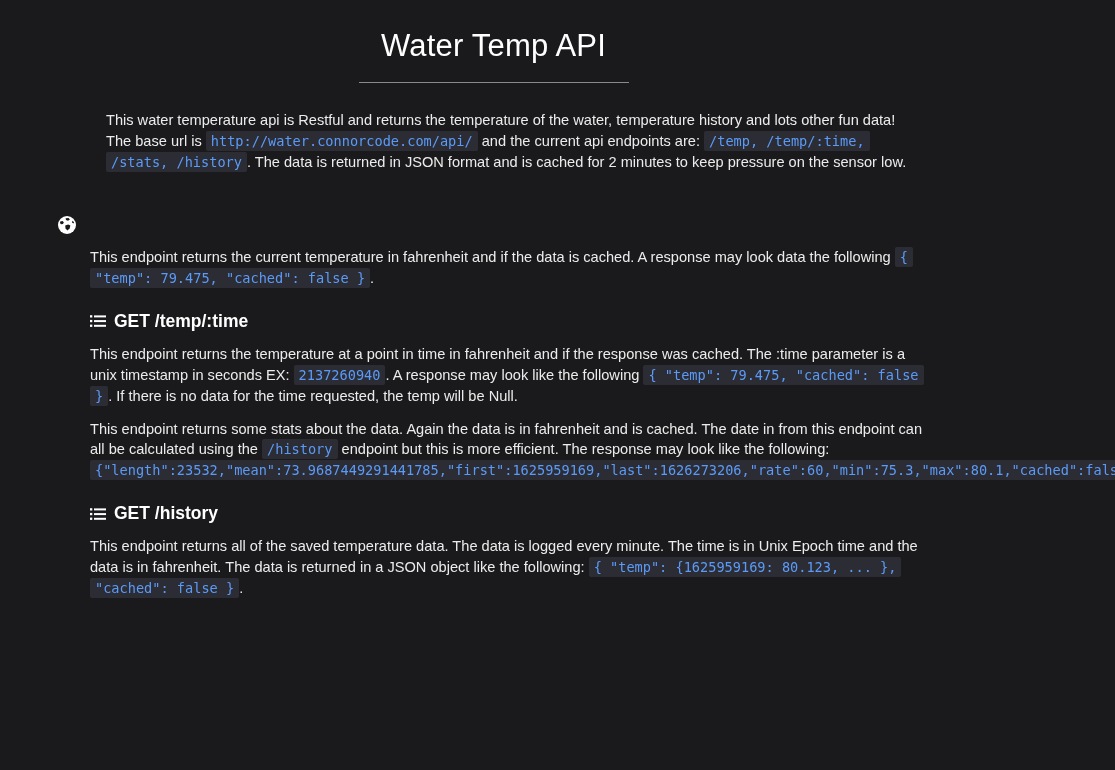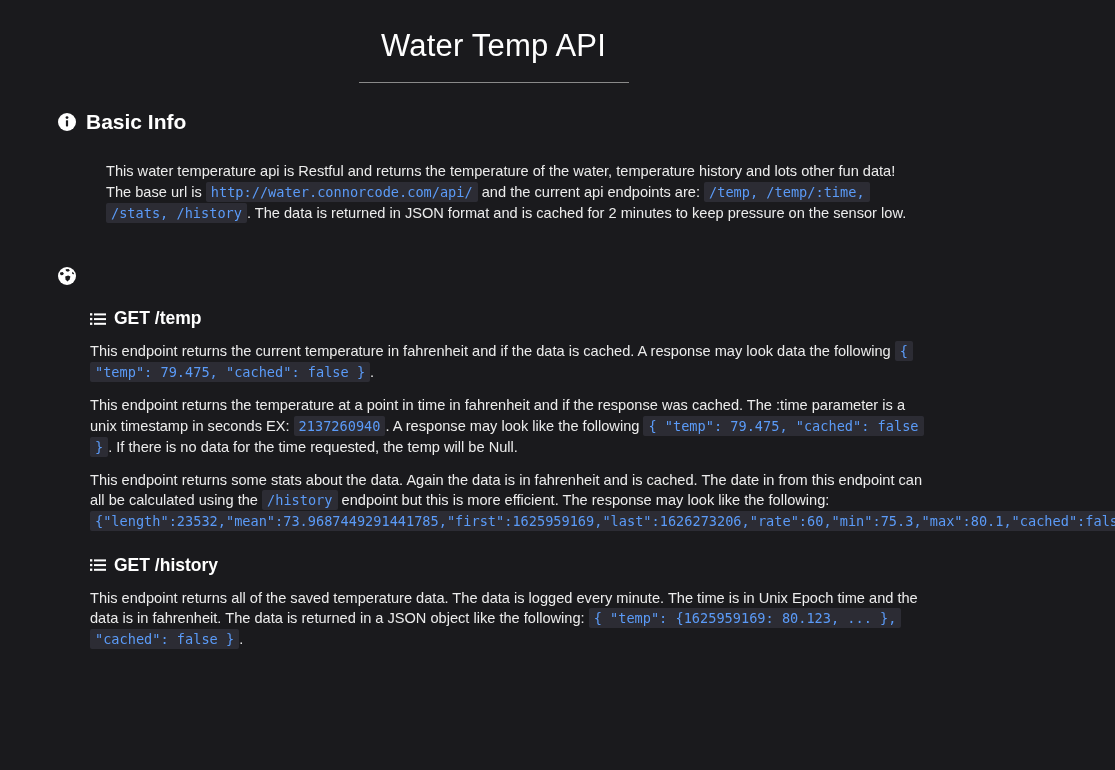--- a/index.html
+++ b/index.html
@@ -131,30 +131,20 @@
 
 <div class="page">
 
   <div class="title-wrap">
     <h1 class="title">Water Temp API</h1>
     <div class="title-rule"></div>
   </div>
 
   <div class="section">
 
-    <div class="h2">
-      <span class="icon">
-        <svg width="20" height="20" viewBox="0 0 20 20" aria-hidden="true">
-          <circle cx="10" cy="10" r="9" fill="#ffffff"></circle>
-          <rect x="8.9" y="8.2" width="2.2" height="6.2" rx="0.6" fill="#1a1a1d"></rect>
-          <circle cx="10" cy="5.6" r="1.4" fill="#1a1a1d"></circle>
-        </svg>
-      </span>
-      <span class="h2-text">Basic Info</span>
-    </div>
 
     <div class="body-indent">
       <p class="para"><span>This water temperature api is Restful and returns the temperature of the water, temperature history and lots other fun data! The base url is</span>
         <code class="code">http://water.connorcode.com/api/</code>
         <span>and the current api endpoints are:</span>
         <code class="code">/temp, /temp/:time, /stats, /history</code><span>. The data is returned in JSON format and is cached for 2 minutes to keep pressure on the sensor low.</span></p>
     </div>
   </div>
 
   <div class="section">
@@ -163,37 +153,37 @@
       <span class="icon">
         <svg width="20" height="20" viewBox="0 0 20 20" aria-hidden="true">
           <circle cx="10" cy="10" r="9" fill="#ffffff"></circle>
           <path d="M3.2 6.6 L5.6 6.0 L6.9 7.4 L5.9 9.0 L4.0 9.3 L3.0 8.1 Z" fill="#1a1a1d"></path>
           <path d="M8.6 3.3 L11.6 3.0 L12.9 4.6 L11.0 5.7 L9.0 5.1 Z" fill="#1a1a1d"></path>
           <path d="M8.2 10.4 L11.2 9.4 L13.4 10.6 L12.6 13.6 L10.4 15.4 L8.6 13.4 Z" fill="#1a1a1d"></path>
           <path d="M15.4 5.8 L17.1 7.3 L16.4 8.6 L15.0 7.6 Z" fill="#1a1a1d"></path>
         </svg>
       </span>
     </div>
+
+    <p class="ep-para"><span>This endpoint returns the current temperature in fahrenheit and if the data is cached. A response may look data the following</span>
+      <code class="code">{ "temp": 79.475, "cached": false }</code><span>.</span></p>
 
     <div class="h3">
       <span class="icon">
         <svg width="16" height="16" viewBox="0 0 16 16" aria-hidden="true">
           <rect x="0" y="2.2" width="2.3" height="2.3" fill="#ffffff"></rect>
           <rect x="0" y="6.9" width="2.3" height="2.3" fill="#ffffff"></rect>
           <rect x="0" y="11.6" width="2.3" height="2.3" fill="#ffffff"></rect>
           <rect x="4" y="2.4" width="12" height="2" fill="#ffffff"></rect>
           <rect x="4" y="7.1" width="12" height="2" fill="#ffffff"></rect>
           <rect x="4" y="11.8" width="12" height="2" fill="#ffffff"></rect>
         </svg>
       </span>
-      <span class="h3-text">GET /temp</span>
-    </div>
-    <p class="ep-para"><span>This endpoint returns the current temperature in fahrenheit and if the data is cached. A response may look data the following</span>
-      <code class="code">{ "temp": 79.475, "cached": false }</code><span>.</span></p>
-
+      <span class="h3-text">GET /temp/:time</span>
+    </div>
     <p class="ep-para"><span>This endpoint returns the temperature at a point in time in fahrenheit and if the response was cached. The :time parameter is a unix timestamp in seconds EX:</span>
       <code class="code">2137260940</code><span>. A response may look like the following</span>
       <code class="code">{ "temp": 79.475, "cached": false }</code><span>. If there is no data for the time requested, the temp will be Null.</span></p>
 
     <p class="ep-para"><span>This endpoint returns some stats about the data. Again the data is in fahrenheit and is cached. The date in from this endpoint can all be calculated using the</span>
       <code class="code">/history</code>
       <span>endpoint but this is more efficient. The response may look like the following:</span>
       <code class="code">{"length":23532,"mean":73.9687449291441785,"first":1625959169,"last":1626273206,"rate":60,"min":75.3,"max":80.1,"cached":false}</code></p>
 
     <div class="h3">

